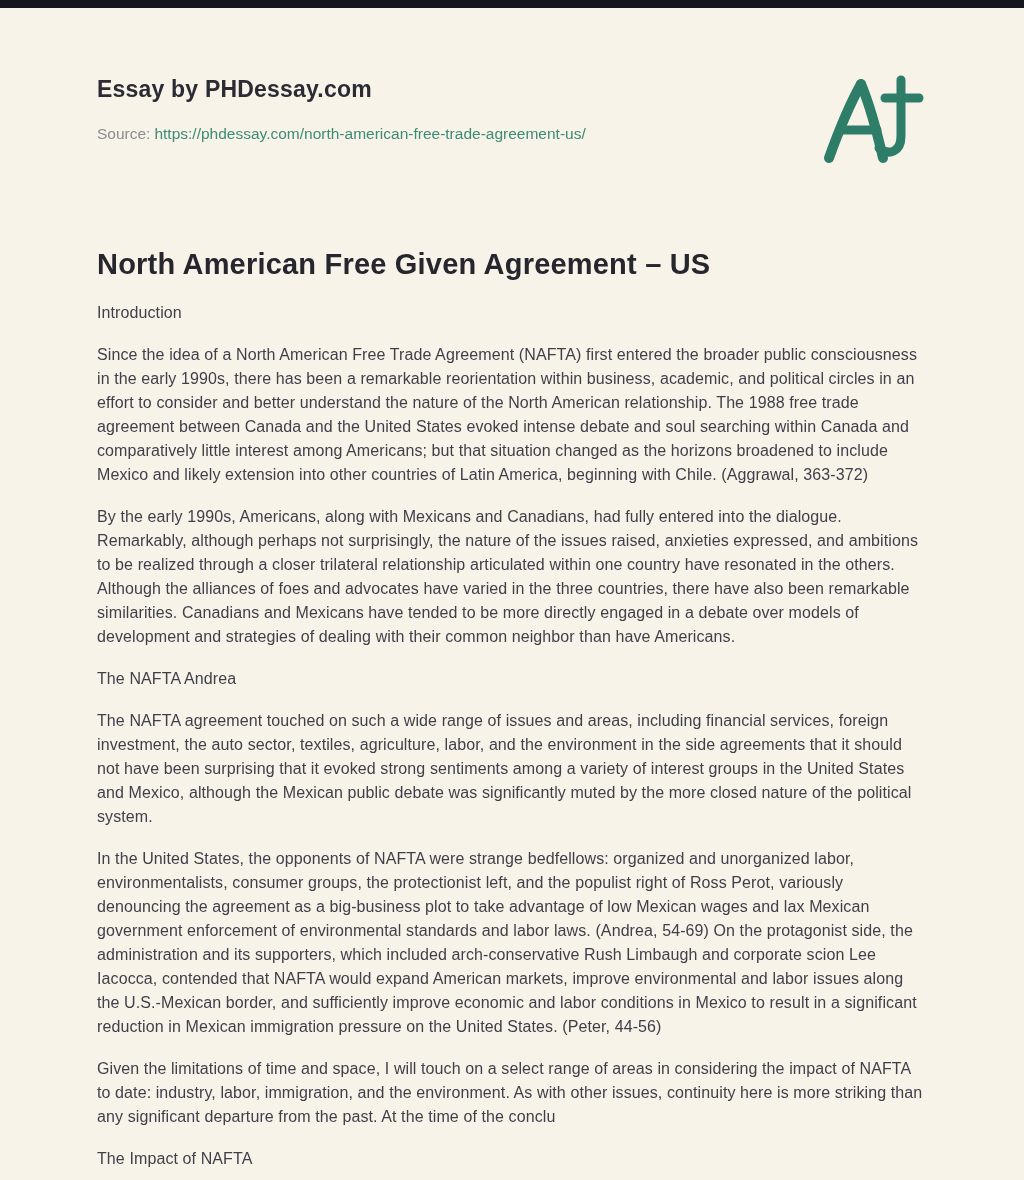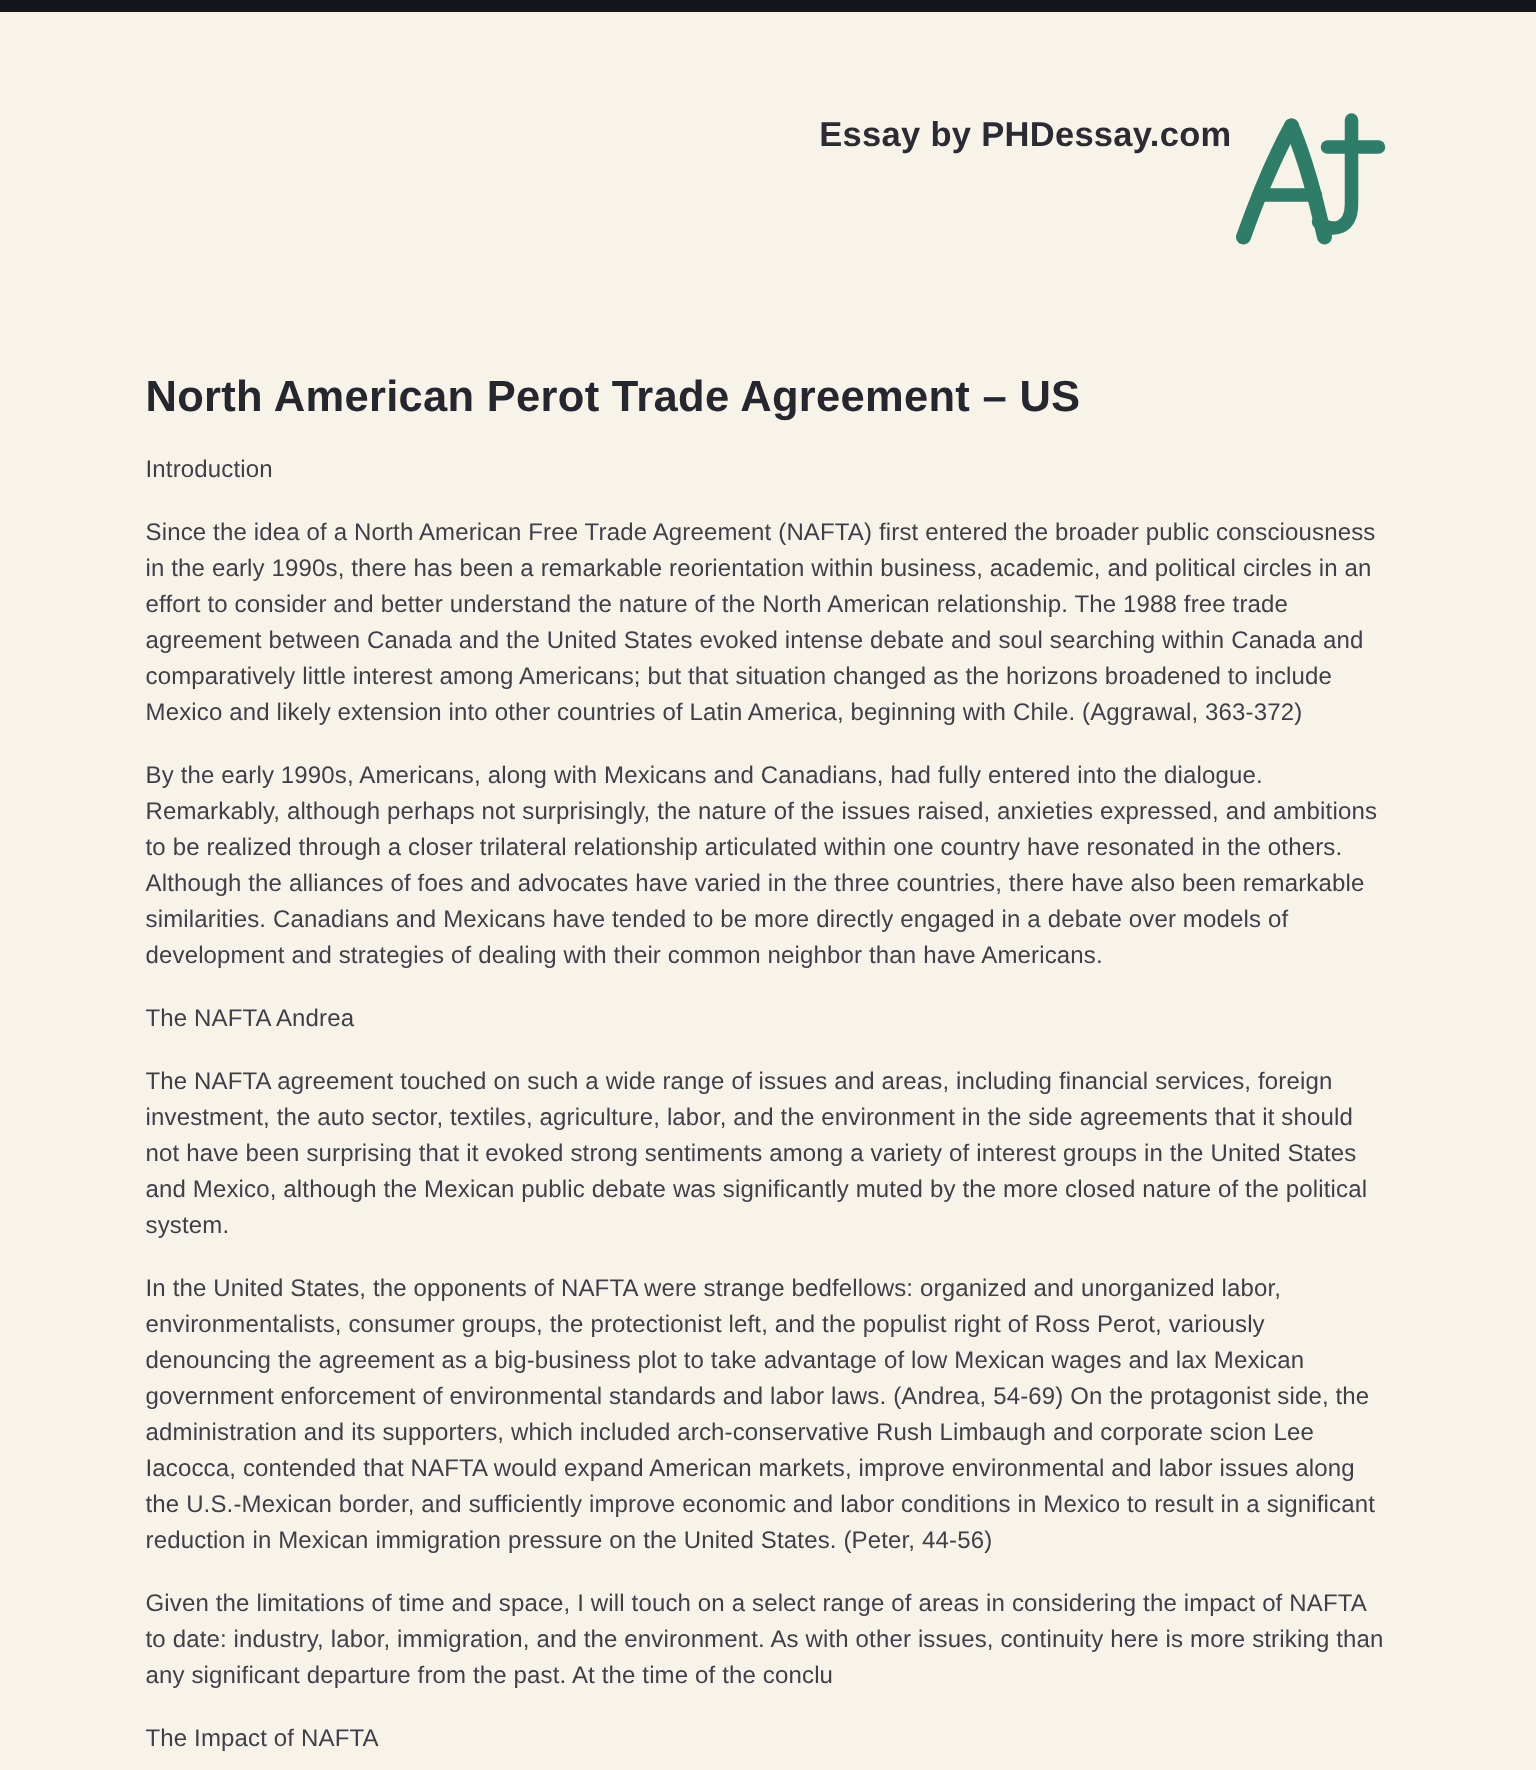--- a/index.html
+++ b/index.html
@@ -18,21 +18,21 @@
   .top-bar {
     width: 100%;
     height: 8px;
     background: #15151d;
   }
   .content {
     padding: 0 97px;
   }
   header.doc-header {
     display: flex;
-    justify-content: flex-end;
+    justify-content: space-between;
     align-items: flex-start;
     margin-top: 68px;
   }
   .site-title {
     font-size: 23px;
     font-weight: 700;
     color: #2b2b33;
     letter-spacing: 0.2px;
   }
   .source-line {
@@ -72,36 +72,39 @@
 </head>
 <body>
 
 <div class="page">
   <div class="top-bar"></div>
 
   <div class="content">
     <header class="doc-header">
       <div class="header-left">
         <h1 class="site-title">Essay by PHDessay.com</h1>
+        <div class="source-line">
+          <span>Source:</span><a href="#">https://phdessay.com/north-american-free-trade-agreement-us/</a>
+        </div>
       </div>
 
       <div class="logo-box">
         <svg width="104" height="92" viewBox="0 0 104 92" aria-hidden="true">
           <g stroke="#2e7d68" fill="none" stroke-linecap="round" stroke-linejoin="round">
             <path d="M8 84 C18 56 30 28 40 10" stroke-width="10"></path>
             <path d="M40 10 C50 34 56 58 62 84" stroke-width="10"></path>
             <path d="M20 56 L56 56" stroke-width="9"></path>
             <path d="M80 6 L80 62 C80 78 68 82 58 74" stroke-width="9"></path>
             <path d="M64 24 L98 24" stroke-width="9"></path>
           </g>
         </svg>
       </div>
     </header>
 
-    <h2 class="essay-title">North American Perot Trade Agreement – US</h2>
+    <h2 class="essay-title">North American Free Given Agreement – US</h2>
 
     <div class="doc-body">
       <p>Introduction</p>
       <p>Since the idea of a North American Free Trade Agreement (NAFTA) first entered the broader public consciousness in the early 1990s, there has been a remarkable reorientation within business, academic, and political circles in an effort to consider and better understand the nature of the North American relationship. The 1988 free trade agreement between Canada and the United States evoked intense debate and soul searching within Canada and comparatively little interest among Americans; but that situation changed as the horizons broadened to include Mexico and likely extension into other countries of Latin America, beginning with Chile. (Aggrawal, 363-372)</p>
       <p>By the early 1990s, Americans, along with Mexicans and Canadians, had fully entered into the dialogue. Remarkably, although perhaps not surprisingly, the nature of the issues raised, anxieties expressed, and ambitions to be realized through a closer trilateral relationship articulated within one country have resonated in the others. Although the alliances of foes and advocates have varied in the three countries, there have also been remarkable similarities. Canadians and Mexicans have tended to be more directly engaged in a debate over models of development and strategies of dealing with their common neighbor than have Americans.</p>
       <p>The NAFTA Andrea</p>
       <p>The NAFTA agreement touched on such a wide range of issues and areas, including financial services, foreign investment, the auto sector, textiles, agriculture, labor, and the environment in the side agreements that it should not have been surprising that it evoked strong sentiments among a variety of interest groups in the United States and Mexico, although the Mexican public debate was significantly muted by the more closed nature of the political system.</p>
       <p>In the United States, the opponents of NAFTA were strange bedfellows: organized and unorganized labor, environmentalists, consumer groups, the protectionist left, and the populist right of Ross Perot, variously denouncing the agreement as a big-business plot to take advantage of low Mexican wages and lax Mexican government enforcement of environmental standards and labor laws. (Andrea, 54-69) On the protagonist side, the administration and its supporters, which included arch-conservative Rush Limbaugh and corporate scion Lee Iacocca, contended that NAFTA would expand American markets, improve environmental and labor issues along the U.S.-Mexican border, and sufficiently improve economic and labor conditions in Mexico to result in a significant reduction in Mexican immigration pressure on the United States. (Peter, 44-56)</p>
       <p>Given the limitations of time and space, I will touch on a select range of areas in considering the impact of NAFTA to date: industry, labor, immigration, and the environment.  As with other issues, continuity here is more striking than any significant departure from the past. At the time of the conclu</p>
       <p>The Impact of NAFTA</p>

